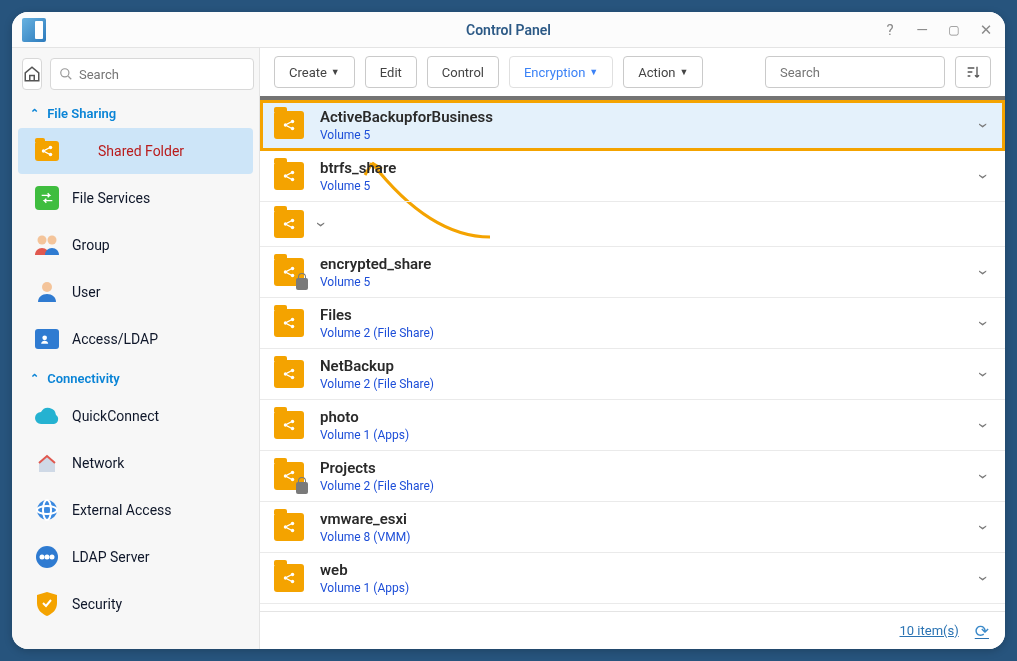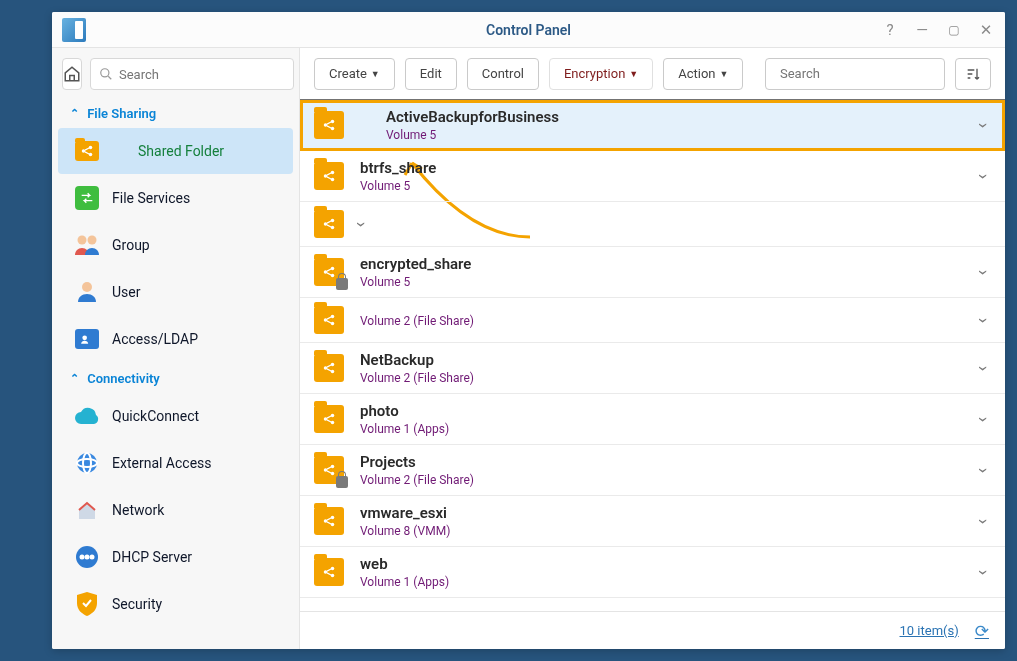--- a/index.html
+++ b/index.html
@@ -1,55 +1,55 @@
 <!DOCTYPE html>
 <html><head>
 <meta charset="utf-8">
 <style>
   * { box-sizing: border-box; margin: 0; padding: 0; font-family: -apple-system, BlinkMacSystemFont, "Segoe UI", Roboto, Arial, sans-serif; }
   body { background: #27547d; padding: 12px; width: 1017px; height: 661px; }
-  .window { background: #f7f7f7; border-radius: 2px; box-shadow: 0 2px 8px rgba(0,0,0,0.2); height: 637px; display: flex; flex-direction: column; overflow: hidden; margin-left: 40px; }
+  .window { background: #f7f7f7; border-radius: 16px; box-shadow: 0 2px 8px rgba(0,0,0,0.2); height: 637px; display: flex; flex-direction: column; overflow: hidden; }
   .titlebar { height: 36px; display: flex; align-items: center; padding: 0 10px; position: relative; border-bottom: 1px solid #e4e4e4; background: #fcfcfc; }
   .titlebar-icon { width: 24px; height: 24px; background: linear-gradient(135deg,#68b2e0,#2d7bbd); border-radius: 2px; position: relative; margin-right: 8px; }
   .titlebar-icon::after { content:''; position:absolute; right:3px; top:3px; width:8px; height:18px; background:#fff; border-radius:1px; }
   .title { position: absolute; left: 0; right: 0; text-align: center; font-size: 14px; font-weight: 600; color: #2d5a86; pointer-events:none;}
   .winctl { margin-left: auto; display:flex; gap:14px; align-items:center; color:#8a8a8a; }
   .winctl span { width:18px; height:18px; display:inline-flex; align-items:center; justify-content:center; cursor:pointer; font-size:15px;}
   .body { flex: 1; display: flex; overflow: hidden; justify-content: flex-end; }
   .sidebar { width: 248px; background: #f7f7f7; border-right: 1px solid #e4e4e4; display:flex; flex-direction:column; overflow-y:auto;}
   .sb-top { display:flex; gap:8px; padding:10px 10px 8px 10px; align-items:center;}
   .home-btn { width:34px; height:32px; border:1px solid #d8d8d8; border-radius:4px; background:#fff; display:flex; align-items:center; justify-content:center; color:#555; cursor:pointer;}
   .sb-search { flex:1; height:32px; border:1px solid #d8d8d8; border-radius:4px; background:#fff; display:flex; align-items:center; padding:0 8px; gap:6px; color:#999;}
   .sb-search input { border:none; outline:none; flex:1; font-size:13px; color:#333; background:transparent;}
   .sb-group { padding: 8px 14px 6px 18px; font-size: 13px; font-weight:600; color:#0a84d6; display:flex; align-items:center; gap:8px; cursor:pointer;}
   .sb-group .chev { font-size:11px; }
   .sb-item { display:flex; align-items:center; gap:12px; padding: 10px 10px 10px 16px; font-size:14px; color:#0f172a; cursor:pointer; border-radius:4px; margin: 1px 6px;}
-  .sb-item.active { background:#cde5f8; color:#15803d;gap:38px; }
+  .sb-item.active { background:#cde5f8; color:#b91c1c;gap:38px; }
   .sb-icon { width:26px; height:26px; display:inline-flex; align-items:center; justify-content:center; border-radius:4px; flex-shrink:0;}
   .main { flex:1; display:flex; flex-direction:column; background:#fff; overflow:hidden;}
-  .toolbar { height:52px; display:flex; align-items:center; gap:10px; padding:0 14px; border-bottom:1px solid #737373;}
+  .toolbar { height:52px; display:flex; align-items:center; gap:10px; padding:0 14px; border-bottom:4px solid #737373;}
   .btn { height:32px; border:1px solid #cacaca; background:#fff; border-radius:4px; padding:0 14px; font-size:13px; color:#444; cursor:pointer; display:inline-flex; align-items:center; gap:4px;}
-  .btn.disabled { color:#7f1d1d; border-color:#e0e0e0; cursor:default;}
+  .btn.disabled { color:#3b82f6; border-color:#e0e0e0; cursor:default;}
   .caret { font-size:9px; }
   .spacer { flex:1; }
   .tb-search { width:180px; height:32px; border:1px solid #cacaca; border-radius:4px; display:flex; align-items:center; padding:0 8px; gap:6px; color:#999; background:#fff;}
   .tb-search input { border:none; outline:none; flex:1; font-size:13px; background:transparent;}
   .sort-btn { width:36px; height:32px; border:1px solid #cacaca; border-radius:4px; background:#fff; display:flex; align-items:center; justify-content:center; cursor:pointer; color:#555;}
   .list { flex:1; overflow-y:auto;}
   .row { display:flex; align-items:center; padding:8px 18px 8px 14px; border-bottom:1px solid #eaeaea; cursor:pointer; position:relative;}
-  .row.selected { background:#e4f1fb;gap:26px; }
+  .row.selected { background:#e4f1fb; }
   .row.selected.highlighted { outline: 3px solid #f4a300; outline-offset:-3px; }
   .row-icon { width:30px; height:28px; background:#f4a300; border-radius:3px; margin-right:16px; position:relative; flex-shrink:0;}
   .row-icon::before { content:''; position:absolute; top:-4px; left:0; width:13px; height:5px; background:#f4a300; border-radius:2px 2px 0 0;}
   .row-icon .share { position:absolute; left:7px; top:7px; width:16px; height:14px; }
   .row-icon .lock { position:absolute; right:-4px; bottom:-4px; width:12px; height:12px; background:#7a7a7a; border-radius:2px; }
   .row-icon .lock::before { content:''; position:absolute; top:-5px; left:2px; width:6px; height:6px; border:1.5px solid #7a7a7a; border-bottom:none; border-radius:4px 4px 0 0;}
   .row-text { flex:1; }
   .row-title { font-size:15px; font-weight:600; color:#2a2a2a; }
-  .row-sub { font-size:12px; color:#701a75; margin-top:2px;}
+  .row-sub { font-size:12px; color:#1d4ed8; margin-top:2px;}
   .chev-right { color:#7a7a7a; font-size:18px; transform:rotate(90deg); display:inline-block;}
   .footer { height:38px; border-top:1px solid #e4e4e4; display:flex; align-items:center; justify-content:flex-end; padding:0 16px; gap:16px; font-size:13px; color:#2a73b3;text-decoration:underline;}
   .refresh { color:#3a89c9; cursor:pointer; font-size:17px;}
   
   .annot-box { position:absolute; border:3px solid #f4a300; border-radius:6px; pointer-events:none; }
   .annot-underline { position:absolute; height:3px; background:#f4a300; border-radius:2px; pointer-events:none;}
   svg { display:block; }
 </style>
 </head>
 <body>
@@ -152,47 +152,47 @@
           <div class="sb-item">
             <span class="sb-icon">
               <svg width="26" height="20" viewBox="0 0 26 20" fill="#25b2d1">
                 <path d="M7 18a6 6 0 0 1 0-12 8 8 0 0 1 15 3 5 5 0 0 1-2 9z"></path>
               </svg>
             </span>
             <span>QuickConnect</span>
           </div>
           <div class="sb-item">
             <span class="sb-icon">
+              <svg width="24" height="24" viewBox="0 0 24 24">
+                <path d="M4 12 12 5l8 7v9H4z" fill="#cfd9e6"></path>
+                <path d="M4 12 12 5l8 7" stroke="#e0584f" stroke-width="2" fill="none"></path>
+              </svg>
+            </span>
+            <span>Network</span>
+          </div>
+          <div class="sb-item">
+            <span class="sb-icon">
               <svg width="24" height="24" viewBox="0 0 24 24" fill="none" stroke="#3a89e0" stroke-width="2">
                 <circle cx="12" cy="12" r="10" fill="#3a89e0" stroke="none"></circle>
                 <ellipse cx="12" cy="12" rx="10" ry="4" stroke="#fff" fill="none"></ellipse>
                 <ellipse cx="12" cy="12" rx="4" ry="10" stroke="#fff" fill="none"></ellipse>
               </svg>
             </span>
             <span>External Access</span>
-          </div>
-          <div class="sb-item">
-            <span class="sb-icon">
-              <svg width="24" height="24" viewBox="0 0 24 24">
-                <path d="M4 12 12 5l8 7v9H4z" fill="#cfd9e6"></path>
-                <path d="M4 12 12 5l8 7" stroke="#e0584f" stroke-width="2" fill="none"></path>
-              </svg>
-            </span>
-            <span>Network</span>
           </div>
           <div class="sb-item">
             <span class="sb-icon">
               <svg width="24" height="24" viewBox="0 0 24 24" fill="#2f7bd1">
                 <circle cx="12" cy="12" r="11"></circle>
                 <circle cx="7" cy="12" r="2.5" fill="#fff"></circle>
                 <circle cx="12" cy="12" r="2.5" fill="#fff"></circle>
                 <circle cx="17" cy="12" r="2.5" fill="#fff"></circle>
               </svg>
             </span>
-            <span>DHCP Server</span>
+            <span>LDAP Server</span>
           </div>
           <div class="sb-item">
             <span class="sb-icon">
               <svg width="22" height="26" viewBox="0 0 22 26" fill="#f4a300">
                 <path d="M11 1 21 4v8c0 7-5 11-10 13C6 23 1 19 1 12V4z"></path>
                 <path d="M7 12l3 3 5-6" stroke="#fff" stroke-width="2" fill="none"></path>
               </svg>
             </span>
             <span>Security</span>
           </div>
@@ -298,20 +298,21 @@
           <div class="row">
     <div class="row-icon">
               <svg class="share" viewBox="0 0 24 24" fill="#fff">
                 <circle cx="6" cy="12" r="3"></circle>
                 <circle cx="18" cy="6" r="3"></circle>
                 <circle cx="18" cy="18" r="3"></circle>
                 <path d="M8.5 10.5 15.5 7M8.5 13.5 15.5 17" stroke="#fff" stroke-width="2"></path>
               </svg>
             </div>
     <div class="row-text">
+      <div class="row-title">Files</div>
       <div class="row-sub">Volume 2 (File Share)</div>
     </div>
     <span class="chev-right">›</span>
           </div>
           <div class="row">
     <div class="row-icon">
               <svg class="share" viewBox="0 0 24 24" fill="#fff">
                 <circle cx="6" cy="12" r="3"></circle>
                 <circle cx="18" cy="6" r="3"></circle>
                 <circle cx="18" cy="18" r="3"></circle>

